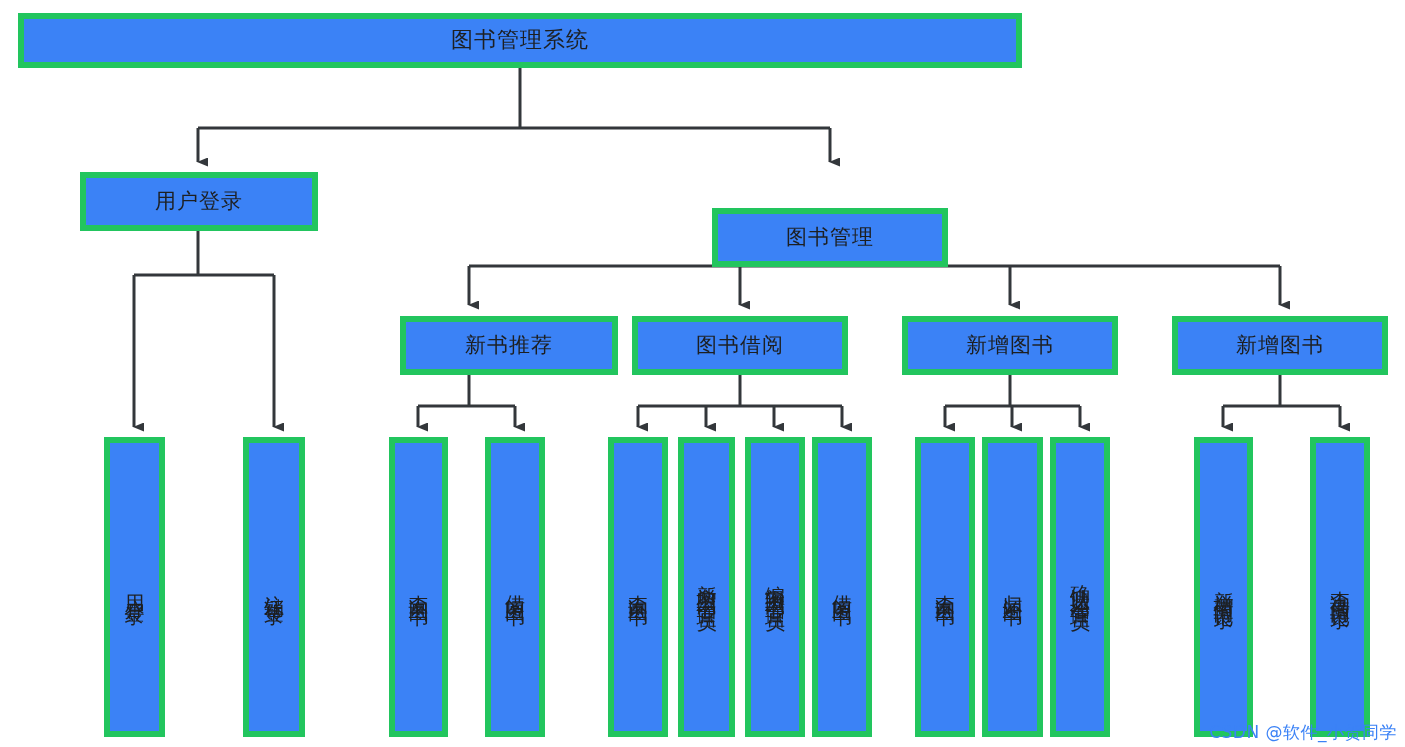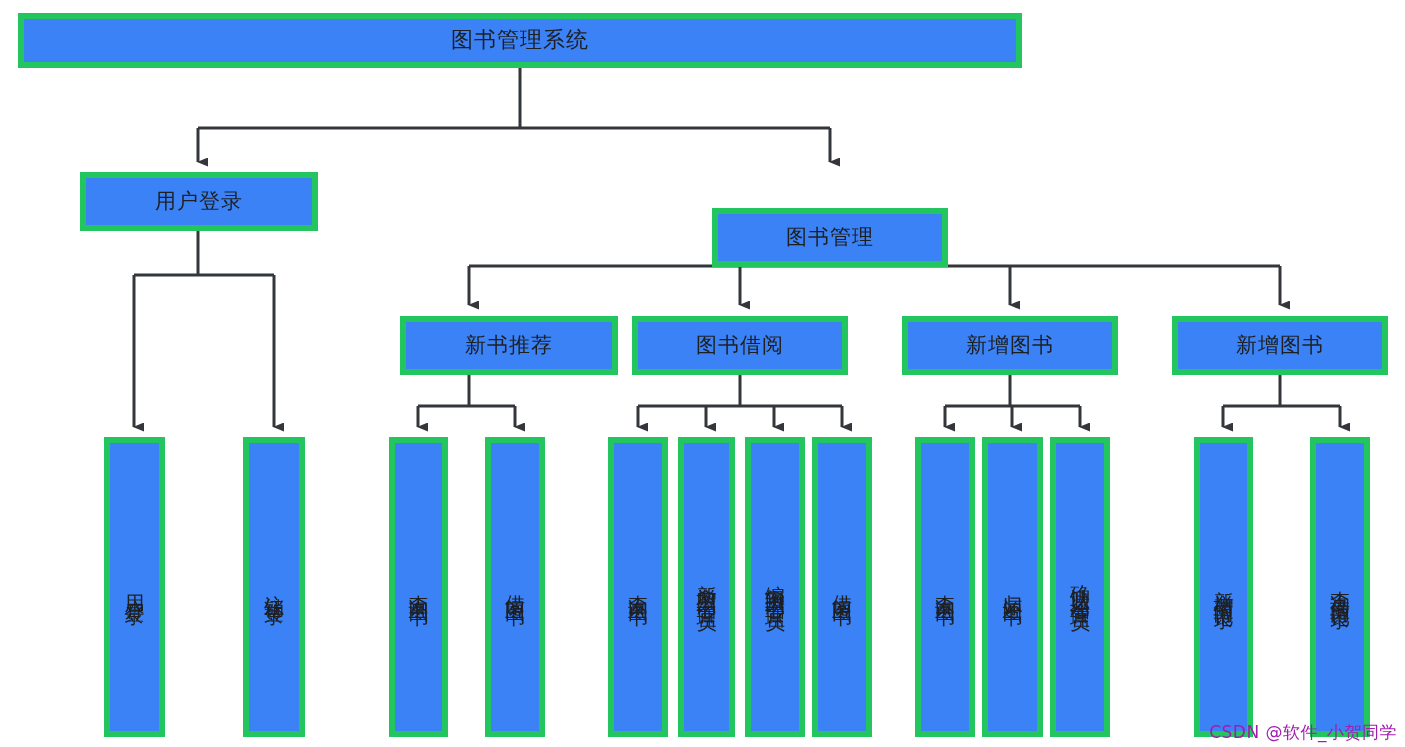--- a/index.html
+++ b/index.html
@@ -42,21 +42,21 @@
     line-height:1.05;
     letter-spacing:4px;
     font-size:20px;
     display:block;
   }
   .watermark{
     position:absolute;
     right:8px;
     bottom:3px;
     font-size:17px;
-    color:#a21caf;
+    color:#3b82f6;
     letter-spacing:0.5px;
     white-space:nowrap;
     user-select:none;
   }
   svg.edges{
     position:absolute;left:0;top:0;width:1405px;height:747px;
     pointer-events:none;
   }
 </style>
 </head>

